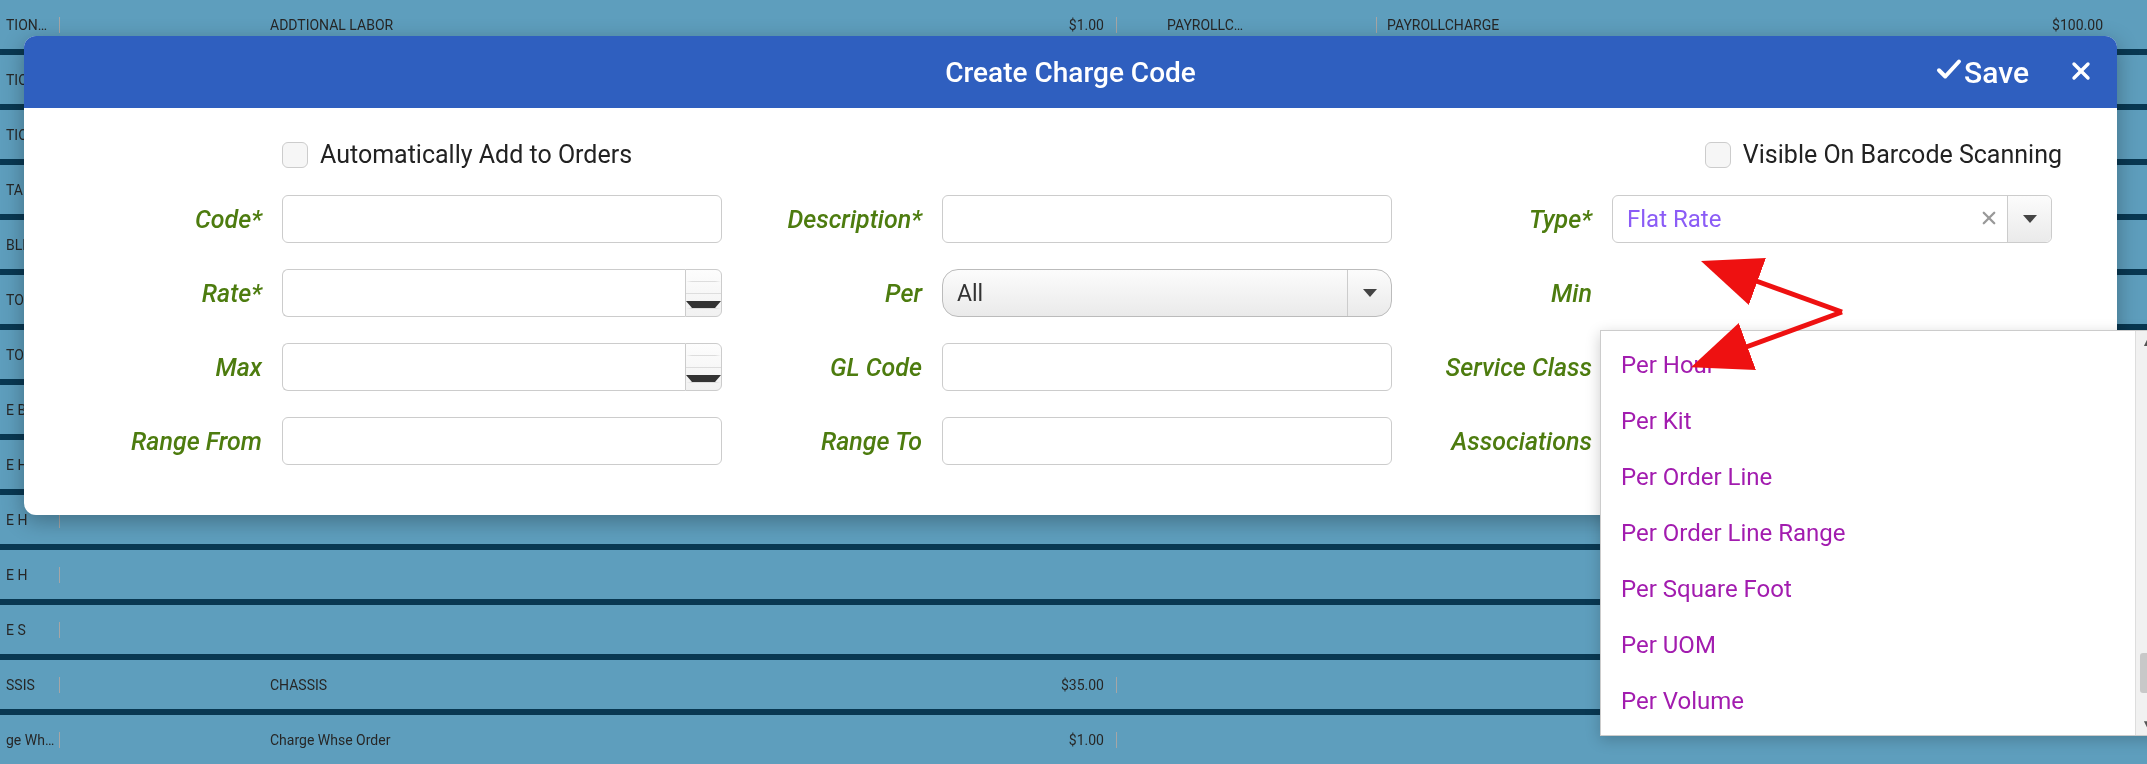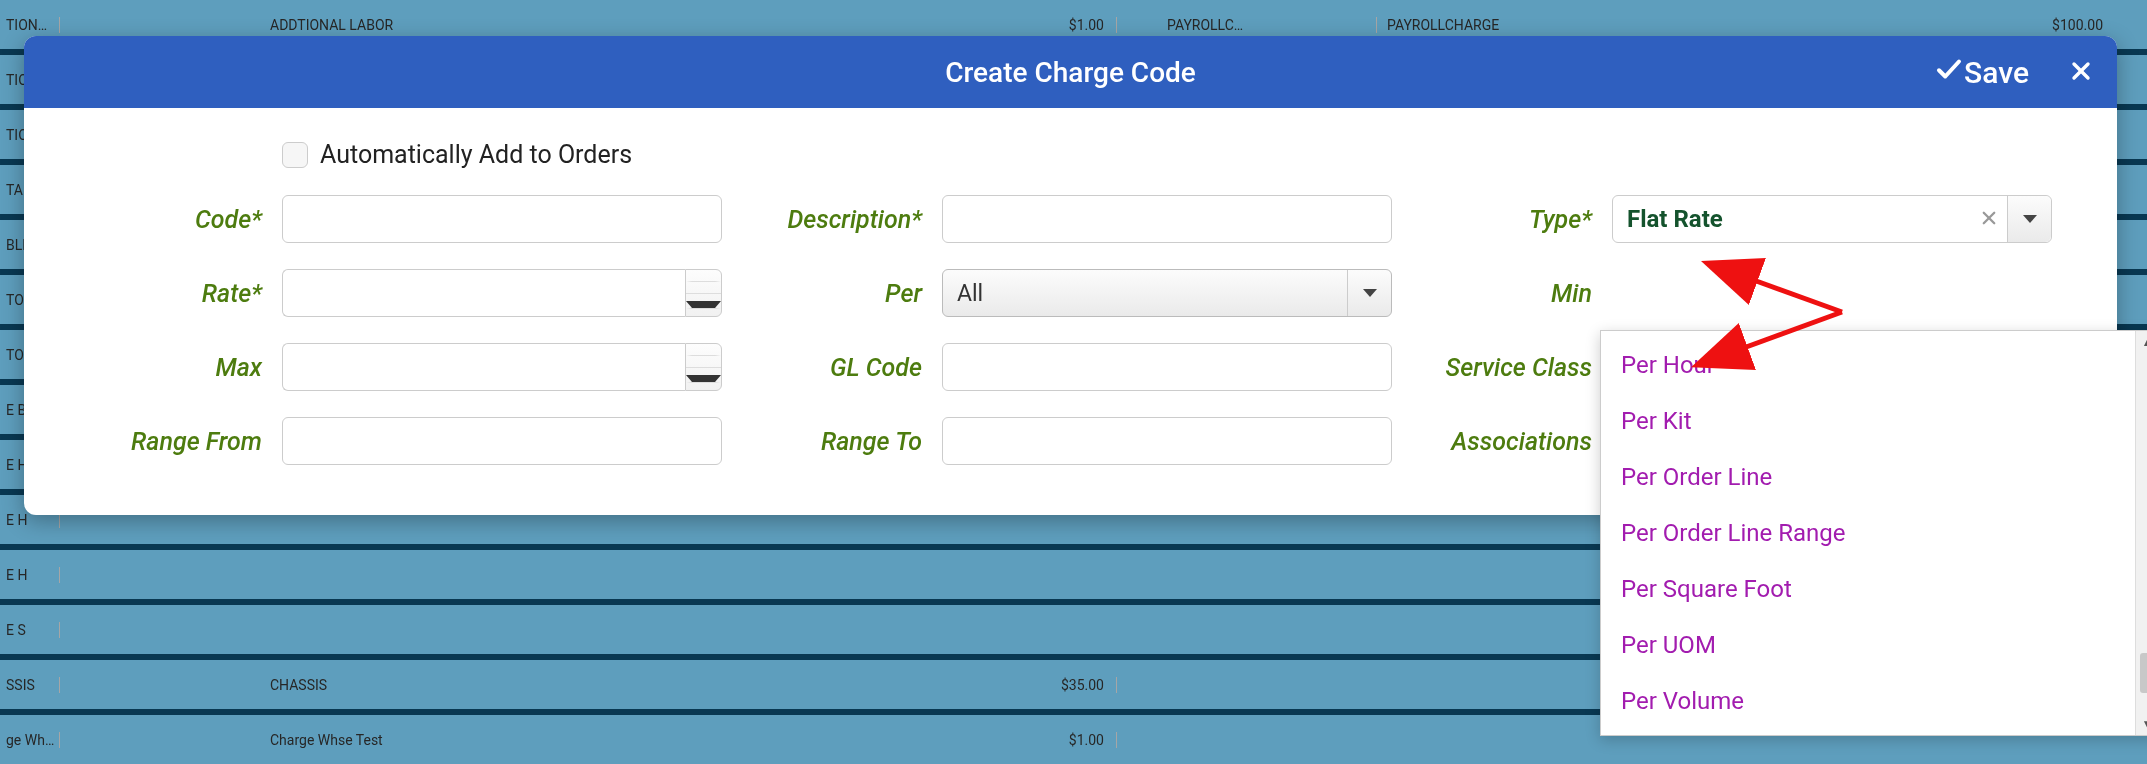--- a/index.html
+++ b/index.html
@@ -157,21 +157,21 @@
     font-size: 12px;
     cursor: pointer;
   }
   .spinner-btns div:first-child { border-bottom: 1px solid #ddd; }
 
   .select-wrap {
     display: flex;
     width: 100%;
     height: 48px;
     border: 1px solid #bbb;
-    border-radius: 6px;
+    border-radius: 16px;
     background: linear-gradient(#fcfcfc,#eaeaea);
     align-items: center;
   }
   .select-wrap .sel-text {
     flex: 1;
     padding: 0 14px;
     font-size: 23px;
     color: #333;
   }
   .select-wrap .sel-caret {
@@ -190,22 +190,21 @@
     border: 1px solid #ccc;
     border-radius: 6px;
     align-items: center;
     background: #fff;
     position: relative;
   }
   .combo-wrap .combo-text {
     flex: 1;
     padding: 0 14px;
     font-size: 24px;
-    color: #14532d;
-    font-weight: bold;
+    color: #8b5cf6;
   }
   .combo-clear {
     width: 36px;
     color: #999;
     font-size: 22px;
     text-align: center;
     cursor: pointer;
   }
   .combo-caret {
     width: 44px;
@@ -431,21 +430,21 @@
       <div class="bg-cell-d">$35.00</div>
       <div class="bg-cell-e"></div>
       <div class="bg-cell-f"></div>
       <div class="bg-cell-g"></div>
       <div class="bg-cell-h"></div>
       <div class="bg-cell-i"></div>
     </div>
     <div class="bg-row">
       <div class="bg-cell-a">ge Wh…</div>
       <div class="bg-cell-b"></div>
-      <div class="bg-cell-c">Charge Whse Test</div>
+      <div class="bg-cell-c">Charge Whse Order</div>
       <div class="bg-cell-d">$1.00</div>
       <div class="bg-cell-e"></div>
       <div class="bg-cell-f"></div>
       <div class="bg-cell-g"></div>
       <div class="bg-cell-h"></div>
       <div class="bg-cell-i"></div>
     </div>
   </div>
 
 <div class="modal">
@@ -469,20 +468,24 @@
         </span>
       </div>
     </div>
   </div>
 
   <div class="modal-body">
     <div class="top-checks">
       <div class="checkbox-wrap">
         <div class="cb"></div>
         <span>Automatically Add to Orders</span>
+      </div>
+      <div class="checkbox-wrap">
+        <div class="cb"></div>
+        <span>Visible On Barcode Scanning</span>
       </div>
     </div>
 
     <div class="form-grid">
 
       <div class="lbl">Code*</div>
       <input class="inp" style="">
       <div class="lbl">Description*</div>
       <input class="inp" style="">
       <div class="lbl">Type*</div>

